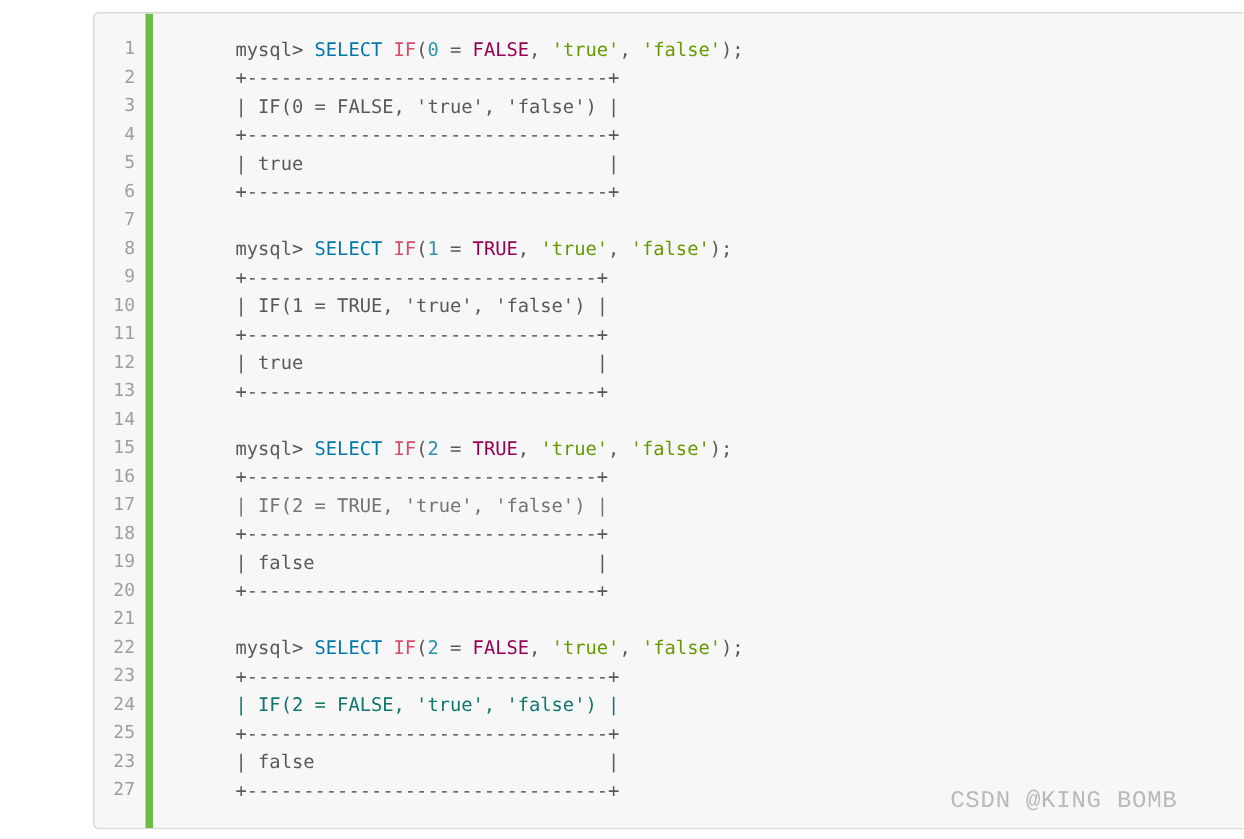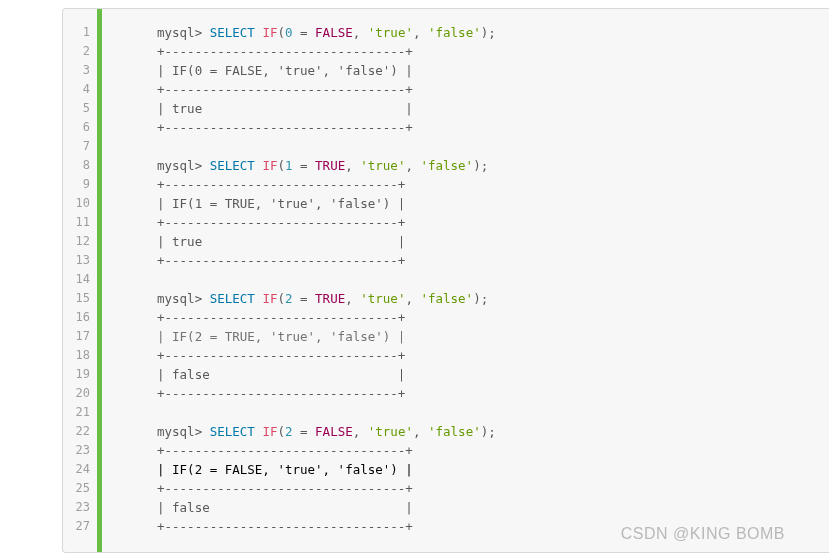--- a/index.html
+++ b/index.html
@@ -108,20 +108,20 @@
         <div class="code-line"> </div>
         <div class="code-line"><span style="color: rgb(89, 89, 89);">mysql&gt; </span><span style="color: rgb(0, 119, 170);">SELECT</span><span style="color: rgb(89, 89, 89);"> </span><span style="color: rgb(221, 74, 104);">IF</span><span style="color: rgb(89, 89, 89);">(</span><span style="color: rgb(43, 145, 175);">2</span><span style="color: rgb(89, 89, 89);"> = </span><span style="color: rgb(153, 0, 85);">TRUE</span><span style="color: rgb(89, 89, 89);">, </span><span style="color: rgb(102, 153, 0);">'true'</span><span style="color: rgb(89, 89, 89);">, </span><span style="color: rgb(102, 153, 0);">'false'</span><span style="color: rgb(89, 89, 89);">);</span></div>
         <div class="code-line"><span style="color: rgb(89, 89, 89);">+-------------------------------+</span></div>
         <div class="code-line"><span style="color: #737373;">| IF(2 = TRUE, 'true', 'false') |</span></div>
         <div class="code-line"><span style="color: rgb(89, 89, 89);">+-------------------------------+</span></div>
         <div class="code-line"><span style="color: rgb(89, 89, 89);">| false                         |</span></div>
         <div class="code-line"><span style="color: rgb(89, 89, 89);">+-------------------------------+</span></div>
         <div class="code-line"> </div>
         <div class="code-line"><span style="color: rgb(89, 89, 89);">mysql&gt; </span><span style="color: rgb(0, 119, 170);">SELECT</span><span style="color: rgb(89, 89, 89);"> </span><span style="color: rgb(221, 74, 104);">IF</span><span style="color: rgb(89, 89, 89);">(</span><span style="color: rgb(43, 145, 175);">2</span><span style="color: rgb(89, 89, 89);"> = </span><span style="color: rgb(153, 0, 85);">FALSE</span><span style="color: rgb(89, 89, 89);">, </span><span style="color: rgb(102, 153, 0);">'true'</span><span style="color: rgb(89, 89, 89);">, </span><span style="color: rgb(102, 153, 0);">'false'</span><span style="color: rgb(89, 89, 89);">);</span></div>
         <div class="code-line"><span style="color: rgb(89, 89, 89);">+--------------------------------+</span></div>
-        <div class="code-line"><span style="color: #000000;">| IF(2 = FALSE, 'true', 'false') |</span></div>
+        <div class="code-line"><span style="color: #0f766e;">| IF(2 = FALSE, 'true', 'false') |</span></div>
         <div class="code-line"><span style="color: rgb(89, 89, 89);">+--------------------------------+</span></div>
         <div class="code-line"><span style="color: rgb(89, 89, 89);">| false                          |</span></div>
         <div class="code-line"><span style="color: rgb(89, 89, 89);">+--------------------------------+</span></div>
       </div>
   </div>
-  <div class="watermark" style="color: rgb(185, 185, 185);">CSDN @KING BOMB</div>
+  <div class="watermark" style="color: rgb(185, 185, 185); font-family: Liberation Mono, monospace;">CSDN @KING BOMB</div>
 </div>
 
 </body></html>

